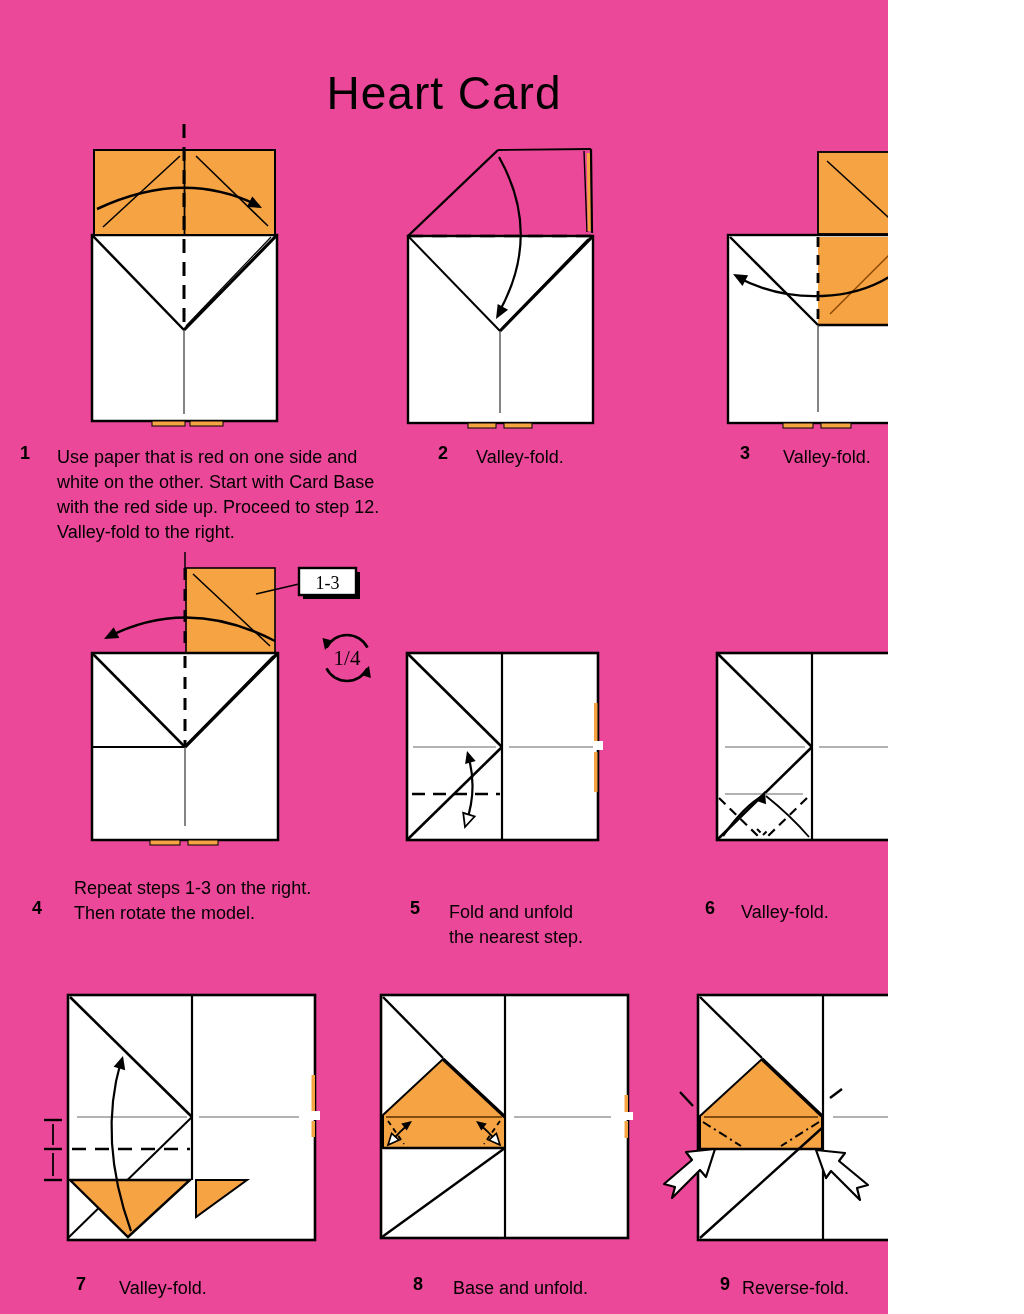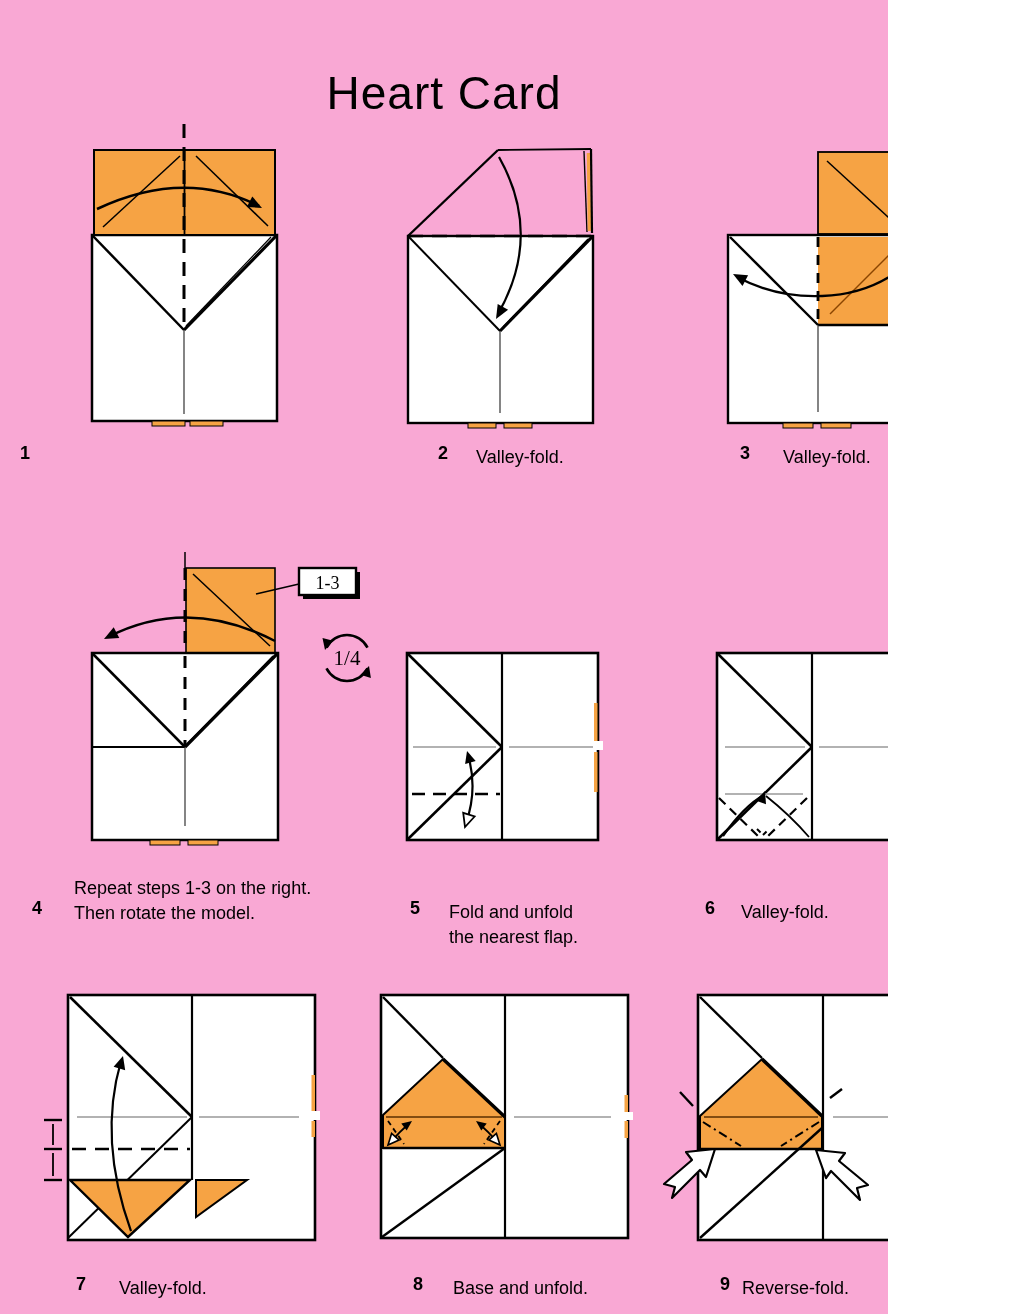--- a/index.html
+++ b/index.html
@@ -1,16 +1,16 @@
 <!DOCTYPE html>
 <html><head>
 <meta charset="utf-8">
 <style>
   html,body{margin:0;padding:0;background:#fff;}
-  #sheet{position:relative;width:888px;height:1314px;background:#f9a8d4;overflow:hidden;
+  #sheet{position:relative;width:888px;height:1314px;background:#ec4899;overflow:hidden;
          font-family:"Liberation Sans",sans-serif;color:#000;text-decoration:underline;}
   #title{position:absolute;left:0;right:0;top:66px;text-align:center;
          font-size:46px;font-weight:400;letter-spacing:1px;}
   svg.diag{position:absolute;overflow:visible;}
   .cap{position:absolute;font-size:18px;line-height:25px;}
   .num{position:absolute;font-size:18px;font-weight:bold;}
   .badge-text{font-family:"Liberation Serif",serif;font-size:18px;}
   .rot-text{font-family:"Liberation Serif",serif;font-size:21px;}
 </style>
 </head>
@@ -240,32 +240,33 @@
     </g>
     <g>
       <polygon points="715,1149 686,1152 692,1160 664,1184 675,1187 672,1198 700,1170 706,1177" fill="#fff" stroke="#000" stroke-width="2.2" stroke-linejoin="round"></polygon>
     </g>
     <g>
       <polygon points="816,1150 845,1153 839,1161 868,1185 857,1188 860,1200 831,1171 826,1178" fill="#fff" stroke="#000" stroke-width="2.2" stroke-linejoin="round"></polygon>
     </g>
   </svg>
 
   <div class="num" style="left:20px;top:443px">1</div>
+  <div class="cap" style="left:57px;top:445px;width:345px">Use paper that is red on one side and white on the other. Start with Card Base with the red side up. Proceed to step 12. Valley-fold to the right.</div>
 
   <div class="num" style="left:438px;top:443px">2</div>
   <div class="cap" style="left:476px;top:445px">Valley-fold.</div>
 
   <div class="num" style="left:740px;top:443px">3</div>
   <div class="cap" style="left:783px;top:445px">Valley-fold.</div>
 
   <div class="num" style="left:32px;top:898px">4</div>
   <div class="cap" style="left:74px;top:876px;width:265px">Repeat steps 1-3 on the right. Then rotate the model.</div>
 
   <div class="num" style="left:410px;top:898px">5</div>
-  <div class="cap" style="left:449px;top:900px;width:150px">Fold and unfold the nearest flap.</div>
+  <div class="cap" style="left:449px;top:900px;width:150px">Fold and unfold the nearest step.</div>
 
   <div class="num" style="left:705px;top:898px">6</div>
   <div class="cap" style="left:741px;top:900px">Valley-fold.</div>
 
   <div class="num" style="left:76px;top:1274px">7</div>
   <div class="cap" style="left:119px;top:1276px">Valley-fold.</div>
 
   <div class="num" style="left:413px;top:1274px">8</div>
   <div class="cap" style="left:453px;top:1276px">Base and unfold.</div>
 

